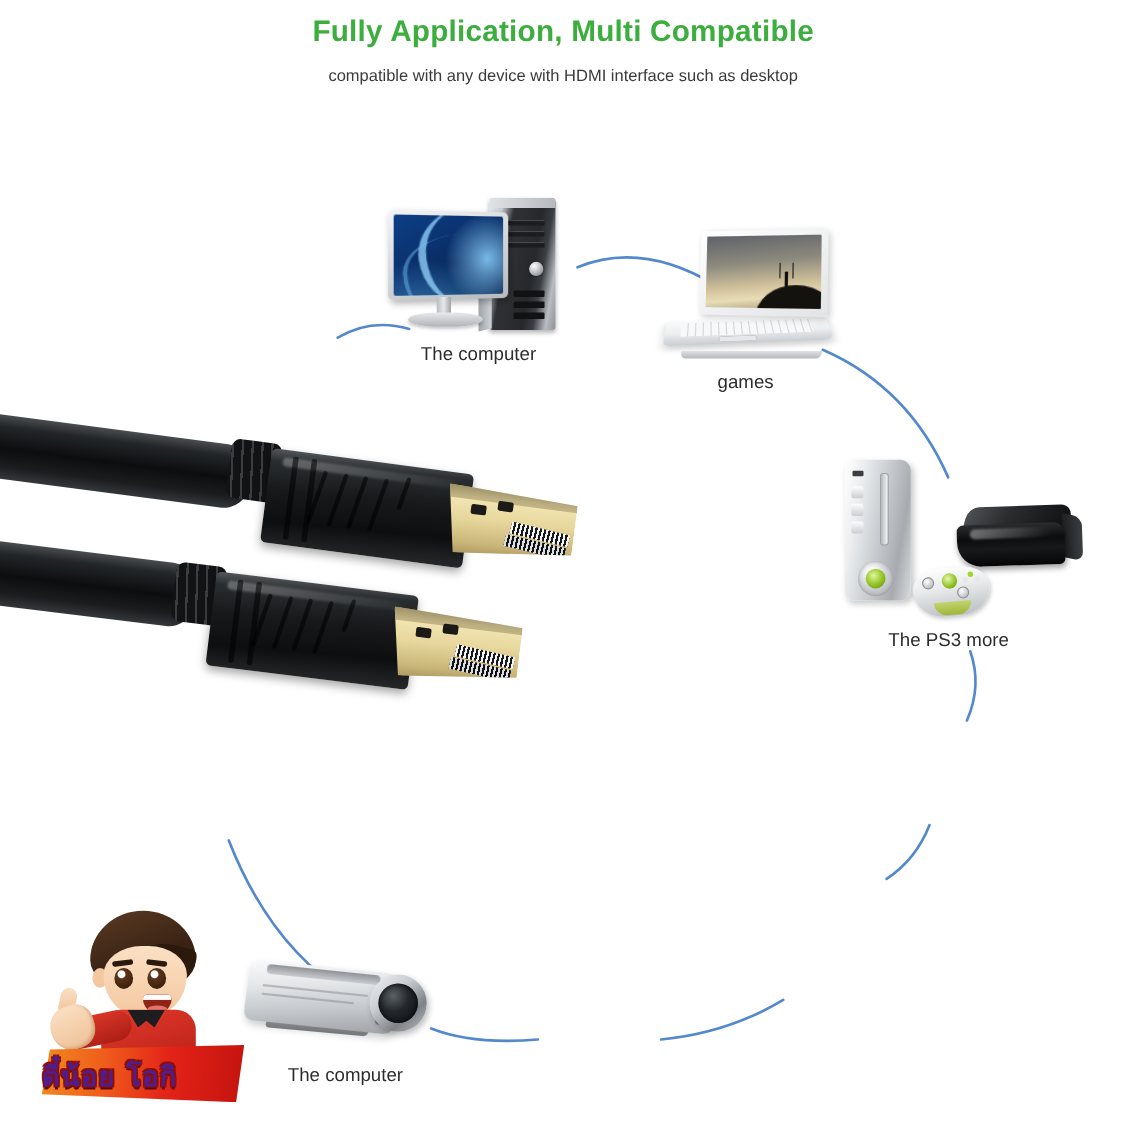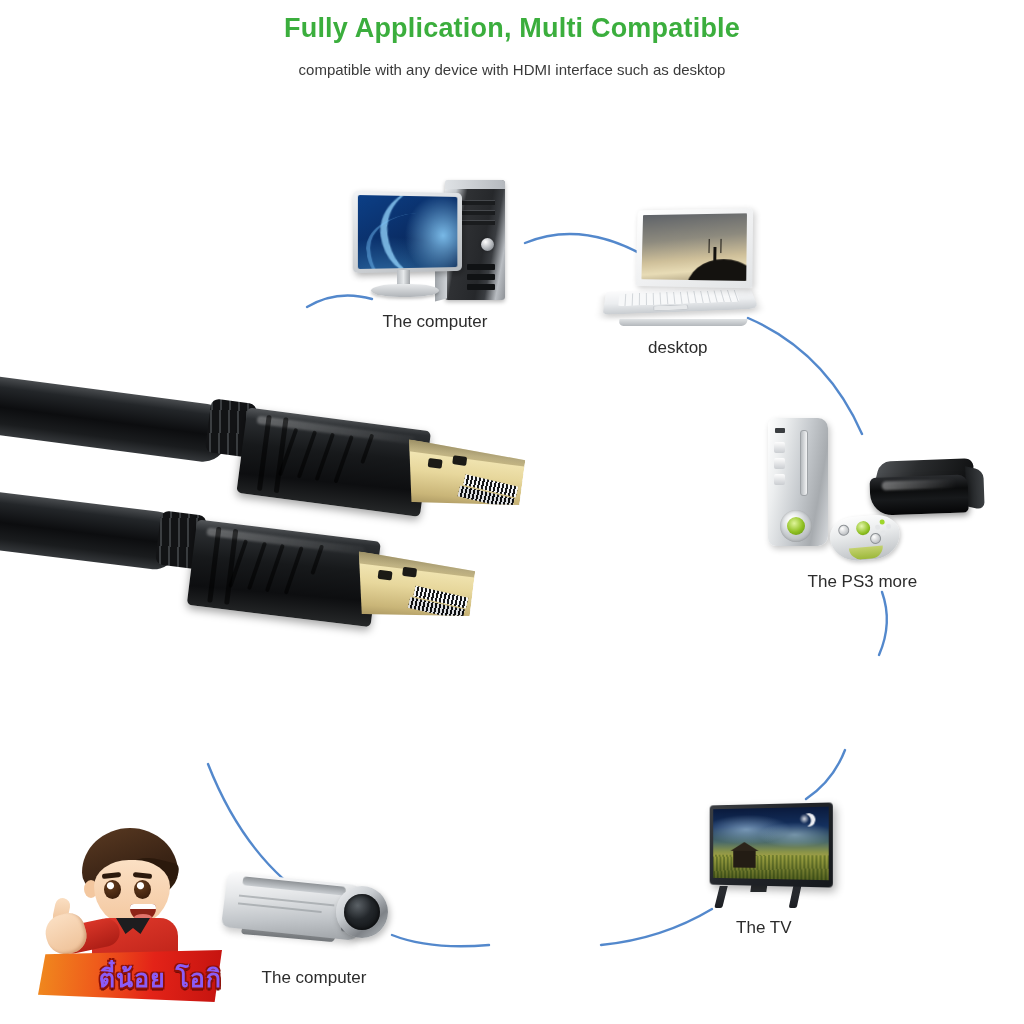--- a/index.html
+++ b/index.html
@@ -620,22 +620,22 @@
     border-radius:8px; transform:rotate(12deg);
   }
   .lg-banner {
     position:absolute; left:0px; top:132px; width:184px; height:52px;
     background:linear-gradient(95deg,#f08a1e 0%,#ef5b1b 32%,#e32318 62%,#c4130f 100%);
     clip-path:polygon(4% 8%, 100% 0%, 96% 100%, 0% 86%);
     box-shadow:0 2px 4px rgba(0,0,0,.3);
   }
   .lg-banner-txt {
     position:absolute; left:0; top:140px; width:184px;
-    text-align:right; font-size:25px; font-weight:bold;
-    color:#8b5cf6;
+    text-align:left; font-size:25px; font-weight:bold;
+    color:#4c1d95;
     text-shadow:
       -1.5px -1.5px 0 #8c1008, 1.5px -1.5px 0 #8c1008,
       -1.5px  1.5px 0 #8c1008, 1.5px  1.5px 0 #8c1008,
        0 3px 0 #5d0a05;
     letter-spacing:1px; white-space:nowrap;
     font-family:"DejaVu Sans", sans-serif;
   }
 </style>
 </head>
 <body>
@@ -691,21 +691,21 @@
   <div class="node" id="n-laptop">
     <div class="lt-base">
       <div class="lt-keys"></div>
       <div class="lt-pad"></div>
     </div>
     <div class="lt-foot"></div>
     <div class="lt-lid">
       <div class="lt-cam"></div>
       <div class="lt-screen"></div>
     </div>
-    <div class="cap">desktop</div>
+    <div class="cap">games</div>
   </div>
 
   <div class="node" id="n-games">
     <div class="xb-body">
       <div class="xb-usb"></div>
       <div class="xb-slot"></div>
       <div class="xb-btn-col">
         <i></i>
           <i></i>
           <i></i>
@@ -728,33 +728,20 @@
           <i></i>
           <i></i>
           <i></i>
         </div>
       <div class="batt"></div>
     </div>
     <div class="cap">The PS3 more</div>
   </div>
 
 
-  <div class="node" id="n-tv">
-    <div class="tv-legL"></div>
-    <div class="tv-legR"></div>
-    <div class="tv-neck"></div>
-    <div class="tv-frame">
-      <div class="tv-screen">
-        <div class="moon"></div>
-        <div class="field"></div>
-        <div class="barn"></div>
-      </div>
-    </div>
-    <div class="cap">The TV</div>
-  </div>
 
 
   <div class="node" id="n-projector">
     <div class="pj-foot"></div>
     <div class="pj-body">
       <div class="pj-top-panel"></div>
       <div class="pj-line l1"></div>
       <div class="pj-line l2"></div>
       <div class="pj-led"></div>
     </div>

